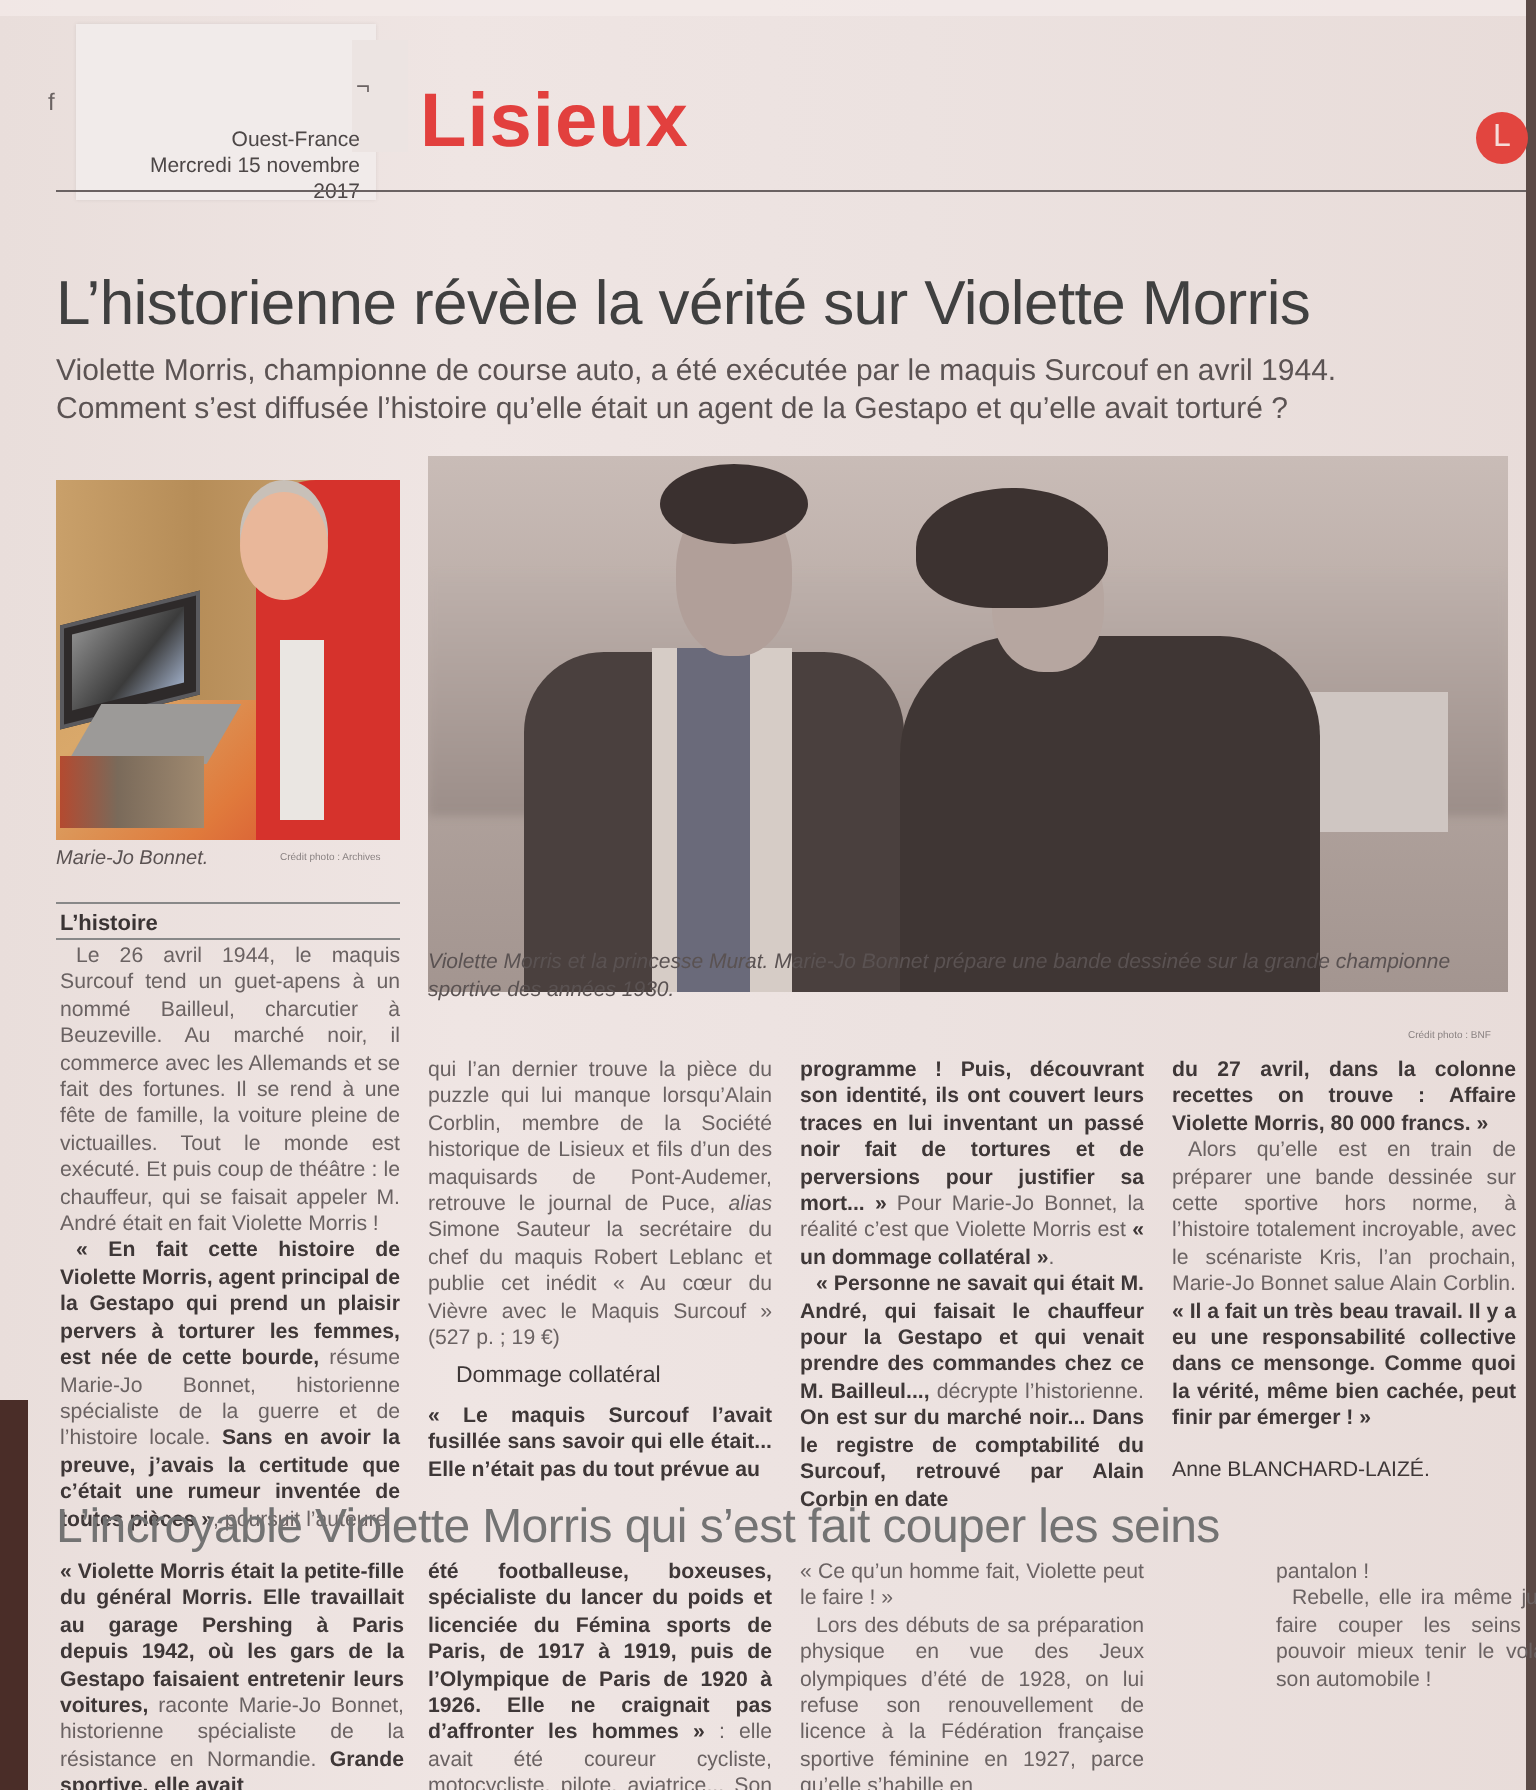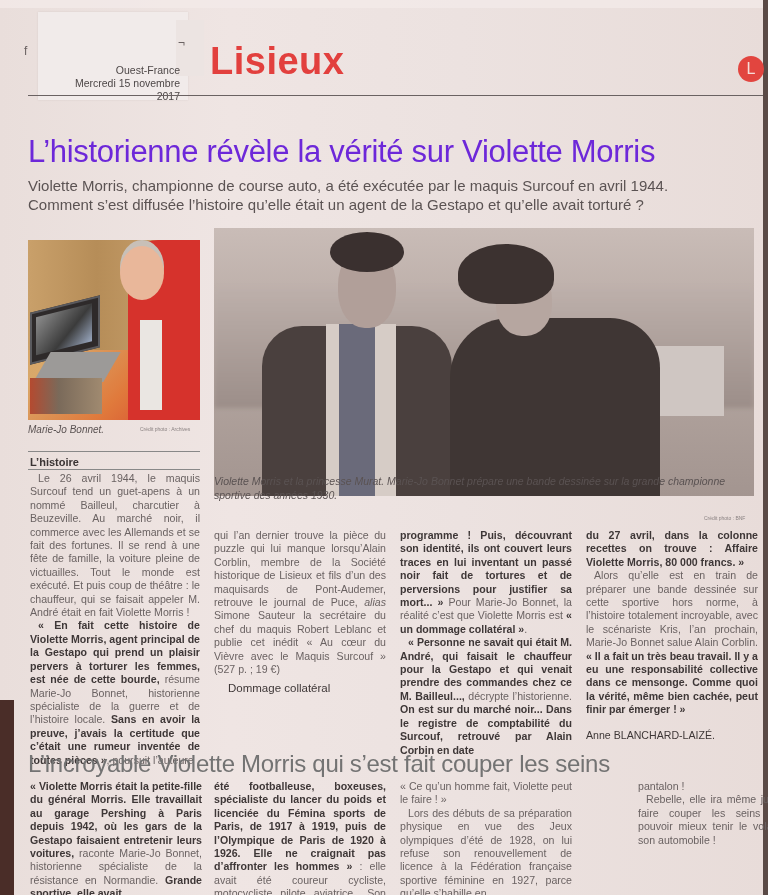--- a/index.html
+++ b/index.html
@@ -15,21 +15,21 @@
 
   
   .tape { position:absolute; left:38px; top:12px; width:150px; height:88px; background:#f1ebea; box-shadow:0 0 2px rgba(0,0,0,.08); }
   .tape2 { position:absolute; left:176px; top:20px; width:28px; height:56px; background:#ece4e2; }
   .source { position:absolute; left:50px; top:64px; width:130px; text-align:right; font-size:10.5px; line-height:13px; color:#4d4747; }
   .section-title { position:absolute; left:210px; top:40px; font-size:38px; font-weight:bold; color:#e2403e; letter-spacing:0.5px; }
   .header-rule { position:absolute; left:28px; top:95px; width:735px; height:1px; background:#6a6262; }
   .page-badge { position:absolute; left:738px; top:56px; width:26px; height:26px; border-radius:50%; background:#e2453f; color:#f6dcd8; font-size:16px; text-align:center; line-height:26px; }
 
   
-  .headline { position:absolute; left:28px; top:134px; font-size:31px; color:#6d28d9; letter-spacing:-0.3px; white-space:nowrap;text-align:right; }
+  .headline { position:absolute; left:28px; top:134px; font-size:31px; color:#404040; letter-spacing:-0.3px; white-space:nowrap;text-align:right; }
   .standfirst { position:absolute; left:28px; top:176px; width:730px; font-size:15px; line-height:19px; color:#5b5353; }
 
   
   .photo-small { position:absolute; left:28px; top:240px; width:172px; height:180px; overflow:hidden;
     background: linear-gradient(135deg, #c89a5e 0%, #d9a86a 40%, #e07a3c 70%, #d4402c 100%); }
   .photo-small .wall { position:absolute; left:0; top:0; width:172px; height:110px; background:linear-gradient(90deg,#c9a06a,#b68d58 40%,#cfa775); }
   .photo-small .laptop { position:absolute; left:2px; top:64px; width:66px; height:48px; background:#2e2a2a; transform:skewY(-14deg); border:2px solid #5a5a5e; }
   .photo-small .screen { position:absolute; left:4px; top:4px; width:56px; height:38px; background:linear-gradient(135deg,#8c8c8c,#3b3b3b 60%,#9aa8c0); }
   .photo-small .keyboard { position:absolute; left:14px; top:112px; width:70px; height:30px; background:#9c9a98; transform:skewX(-30deg); }
   .photo-small .book { position:absolute; left:2px; top:138px; width:72px; height:36px; background:linear-gradient(90deg,#b44a30,#7a6a5a 40%,#a08a70); }
@@ -132,20 +132,21 @@
 <div class="col-heading">L’histoire</div>
 <div class="col-heading-rule"></div>
 <div class="col col1">
   <span class="indent">Le 26 avril 1944, le maquis Surcouf tend un guet-apens à un nommé Bailleul, charcutier à Beuzeville. Au marché noir, il commerce avec les Allemands et se fait des fortunes. Il se rend à une fête de famille, la voiture pleine de victuailles. Tout le monde est exécuté. Et puis coup de théâtre : le chauffeur, qui se faisait appeler M. André était en fait Violette Morris !</span>
   <span class="indent"><b>« En fait cette histoire de Violette Morris, agent principal de la Gestapo qui prend un plaisir pervers à torturer les femmes, est née de cette bourde,</b><span> résume Marie-Jo Bonnet, historienne spécialiste de la guerre et de l’histoire locale. </span><b>Sans en avoir la preuve, j’avais la certitude que c’était une rumeur inventée de toutes pièces »</b><span>, poursuit l’auteure</span></span>
 </div>
 
 <div class="col col2">
   <span><span>qui l’an dernier trouve la pièce du puzzle qui lui manque lorsqu’Alain Corblin, membre de la Société historique de Lisieux et fils d’un des maquisards de Pont-Audemer, retrouve le journal de Puce, </span><i>alias</i><span> Simone Sauteur la secrétaire du chef du maquis Robert Leblanc et publie cet inédit « Au cœur du Vièvre avec le Maquis Surcouf » (527 p. ; 19 €)</span></span>
   <span class="subhead">Dommage collatéral</span>
+  <b>« Le maquis Surcouf l’avait fusillée sans savoir qui elle était... Elle n’était pas du tout prévue au</b>
 </div>
 
 <div class="col col3">
   <span><b>programme ! Puis, découvrant son identité, ils ont couvert leurs traces en lui inventant un passé noir fait de tortures et de perversions pour justifier sa mort... »</b><span> Pour Marie-Jo Bonnet, la réalité c’est que Violette Morris est </span><b>« un dommage collatéral »</b><span>.</span></span>
   <span class="indent"><b>« Personne ne savait qui était M. André, qui faisait le chauffeur pour la Gestapo et qui venait prendre des commandes chez ce M. Bailleul...,</b><span> décrypte l’historienne. </span><b>On est sur du marché noir... Dans le registre de comptabilité du Surcouf, retrouvé par Alain Corbin en date</b></span>
 </div>
 
 <div class="col col4">
   <b>du 27 avril, dans la colonne recettes on trouve : Affaire Violette Morris, 80 000 francs. »</b>
   <span class="indent"><span>Alors qu’elle est en train de préparer une bande dessinée sur cette sportive hors norme, à l’histoire totalement incroyable, avec le scénariste Kris, l’an prochain, Marie-Jo Bonnet salue Alain Corblin. </span><b>« Il a fait un très beau travail. Il y a eu une responsabilité collective dans ce mensonge. Comme quoi la vérité, même bien cachée, peut finir par émerger ! »</b></span>

